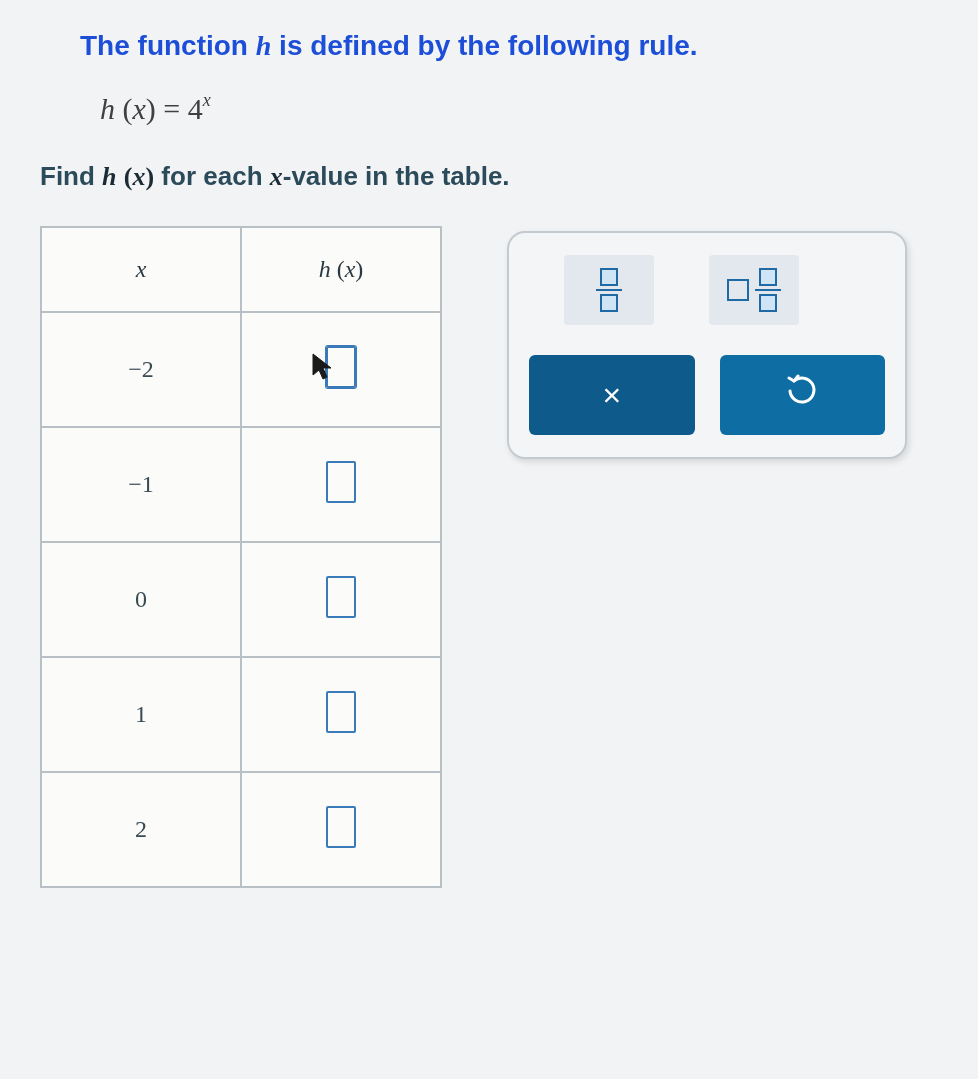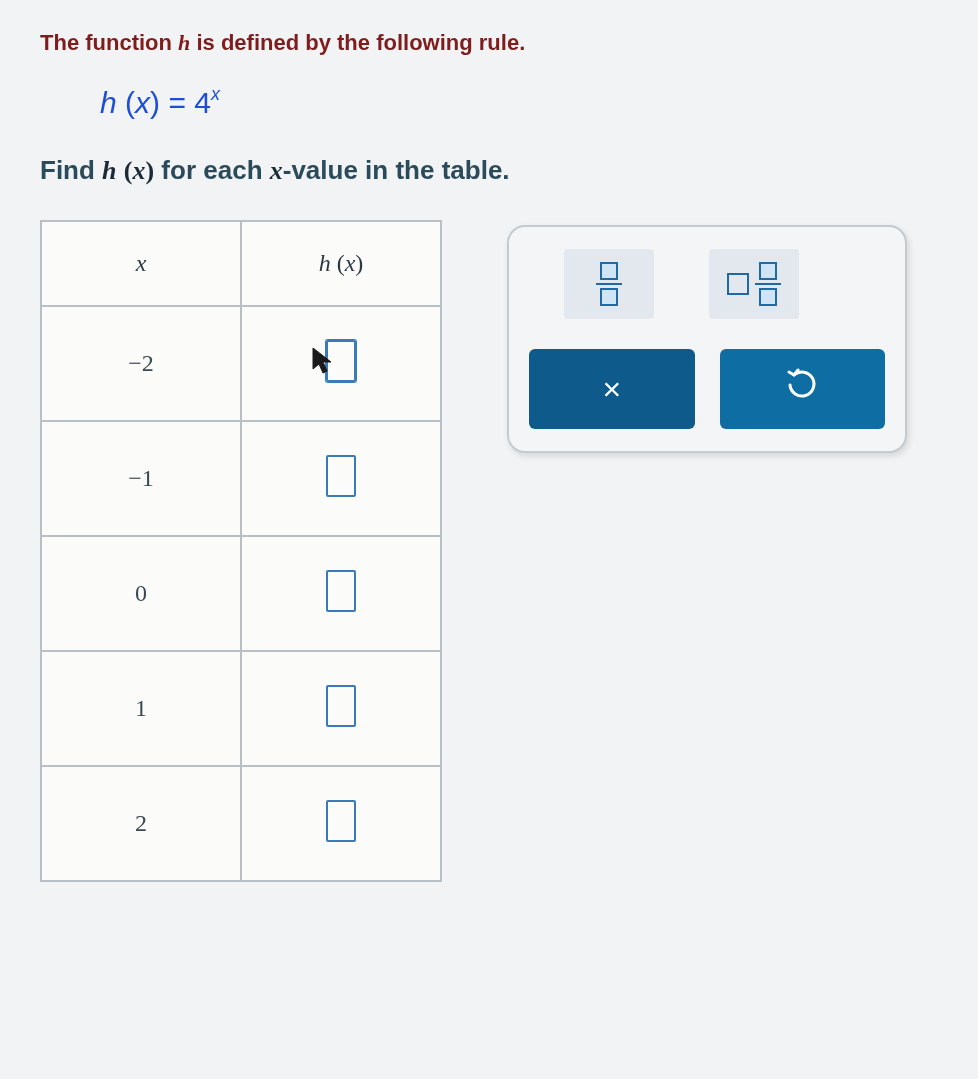--- a/index.html
+++ b/index.html
@@ -7,30 +7,31 @@
       margin: 0;
       padding: 0;
     }
     body {
       font-family: Arial, Helvetica, sans-serif;
       background: #f2f3f5;
       padding: 30px 40px;
       color: #2b4a5a;
     }
     .prompt-text {
-      font-size: 22px;
-      color: #7f1d1d;
+      font-size: 28px;
+      color: #1d4ed8;
       font-weight: 600;
       margin-bottom: 30px;
+      margin-left: 40px;
     }
     .formula {
-      font-family: Liberation Sans, sans-serif;
+      font-family: Liberation Serif, serif;
       font-size: 30px;
       font-style: italic;
-      color: #1d4ed8;
+      color: #404040;
       margin-left: 60px;
       margin-bottom: 35px;
     }
     .formula .fn { font-style: italic; }
     .formula .paren { font-style: normal; }
     .formula sup { font-size: 18px; position: relative; top: -2px; }
     .instruction {
       font-size: 26px;
       color: #2b4a5a;
       font-weight: 600;

